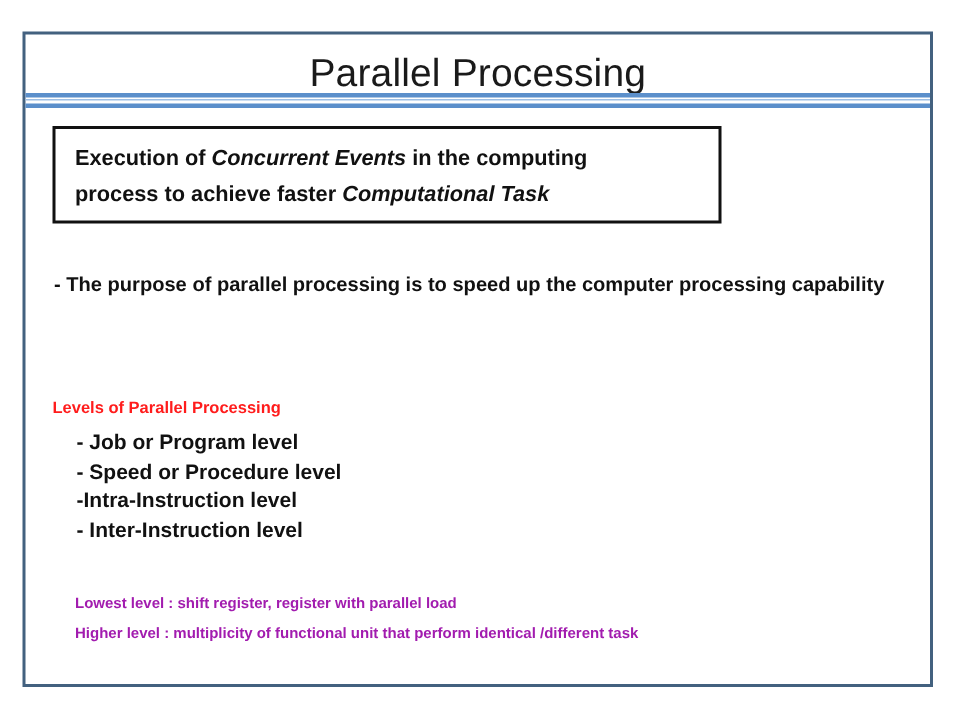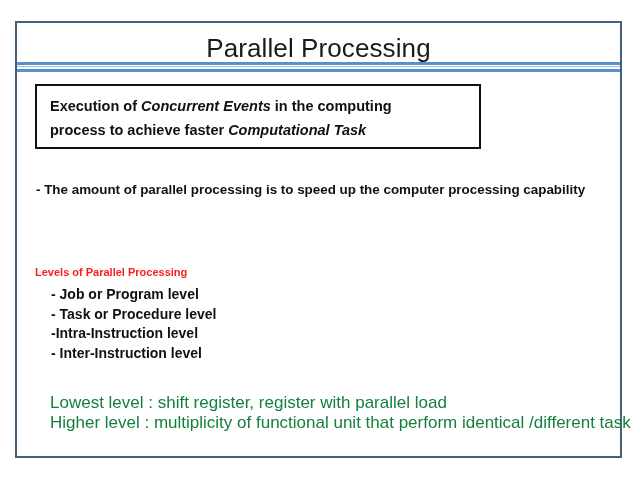--- a/index.html
+++ b/index.html
@@ -141,23 +141,23 @@
     white-space: nowrap;
   }
 
   
   .notes {
     position: absolute;
     left: 50px;
     top: 393px;
   }
   .notes .nline {
-    font-size: 17px;
-    font-weight: normal;
-    color: #15803d;
+    font-size: 10px;
+    font-weight: bold;
+    color: #a21caf;
     line-height: 20px;
     white-space: nowrap;
   }
 </style>
 </head>
 <body>
 
 <div class="slide">
 
   <div class="frame"></div>
@@ -171,28 +171,28 @@
     <div class="rule mid"></div>
     <div class="rule bot"></div>
   </div>
 
   <div class="defbox">
     <div class="defline"><span>Execution of </span><i>Concurrent Events</i><span>  in the computing</span></div>
     <div class="defline"><span>process to achieve faster </span><i>Computational Task</i></div>
   </div>
 
   <div class="purpose">
-    <div class="pline">- The amount of parallel processing is to speed up the computer processing capability</div>
+    <div class="pline">- The purpose of parallel processing is to speed up the computer processing capability</div>
   </div>
 
   <div class="levels-heading">Levels of Parallel Processing</div>
 
   <div class="levels-list">
     <div class="litem">- Job or Program level</div>
-    <div class="litem">- Task or Procedure level</div>
+    <div class="litem">- Speed or Procedure level</div>
     <div class="litem">-Intra-Instruction level</div>
     <div class="litem">- Inter-Instruction level</div>
   </div>
 
   <div class="notes">
     <div class="nline">Lowest level : shift register, register with parallel load</div>
     <div class="nline">Higher level : multiplicity of functional unit that perform identical /different task</div>
   </div>
 
 </div>

